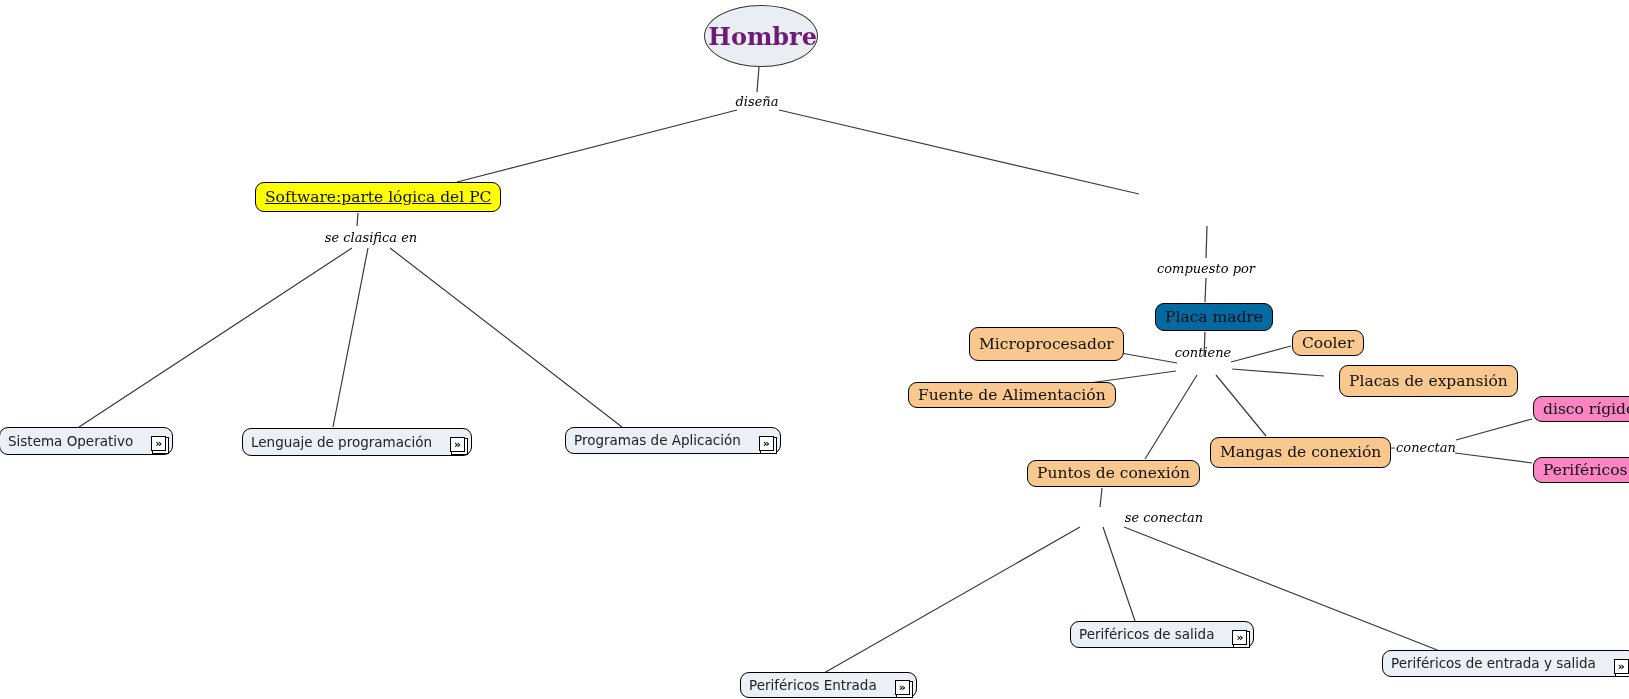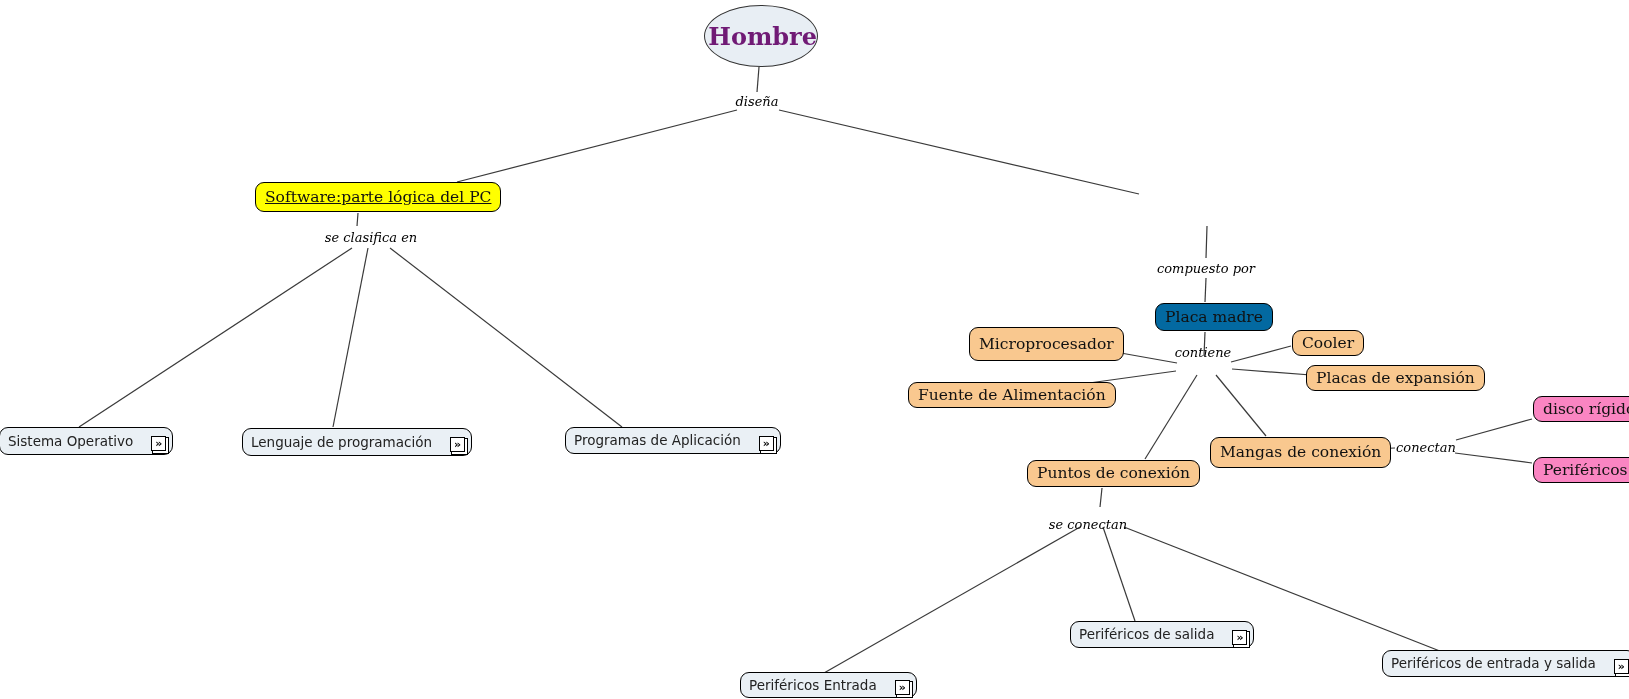--- a/index.html
+++ b/index.html
@@ -75,39 +75,39 @@
 
   <div class="root" style="left:704px;top:5px;width:112px;height:60px;">
     <span>Hombre</span>
   </div>
 
   <div class="phrase" style="left:757px;top:101px;">diseña</div>
   <div class="phrase" style="left:371px;top:237px;">se clasifica en</div>
   <div class="phrase" style="left:1206px;top:268px;">compuesto por</div>
   <div class="phrase" style="left:1203px;top:352px;">contiene</div>
   <div class="phrase" style="left:1426px;top:447px;">conectan</div>
-  <div class="phrase" style="left:1088px;top:517px;margin-top:7px;">se conectan</div>
+  <div class="phrase" style="left:1164px;top:517px;">se conectan</div>
 
   <div class="node yellow" style="left:255px;top:182px;height:30px;text-decoration:underline;">
     <span>Software:parte lógica del PC</span>
   </div>
 
   <div class="node green" style="left:1155px;top:303px;height:28px;">
     <span>Placa madre</span>
   </div>
   <div class="node orange" style="left:957px;top:327px;height:34px;margin-left:12px;">
     <span>Microprocesador</span>
   </div>
   <div class="node orange" style="left:1292px;top:330px;height:26px;">
     <span>Cooler</span>
   </div>
   <div class="node orange" style="left:908px;top:382px;height:26px;">
     <span>Fuente de Alimentación</span>
   </div>
-  <div class="node orange" style="left:1306px;top:365px;height:26px;">
+  <div class="node orange" style="left:1339px;top:365px;height:32px;">
     <span>Placas de expansión</span>
   </div>
   <div class="node orange" style="left:1210px;top:437px;height:31px;">
     <span>Mangas de conexión</span>
   </div>
   <div class="node orange" style="left:1027px;top:460px;height:27px;">
     <span>Puntos de conexión</span>
   </div>
 
   <div class="node pink" style="left:1533px;top:396px;height:26px;">

